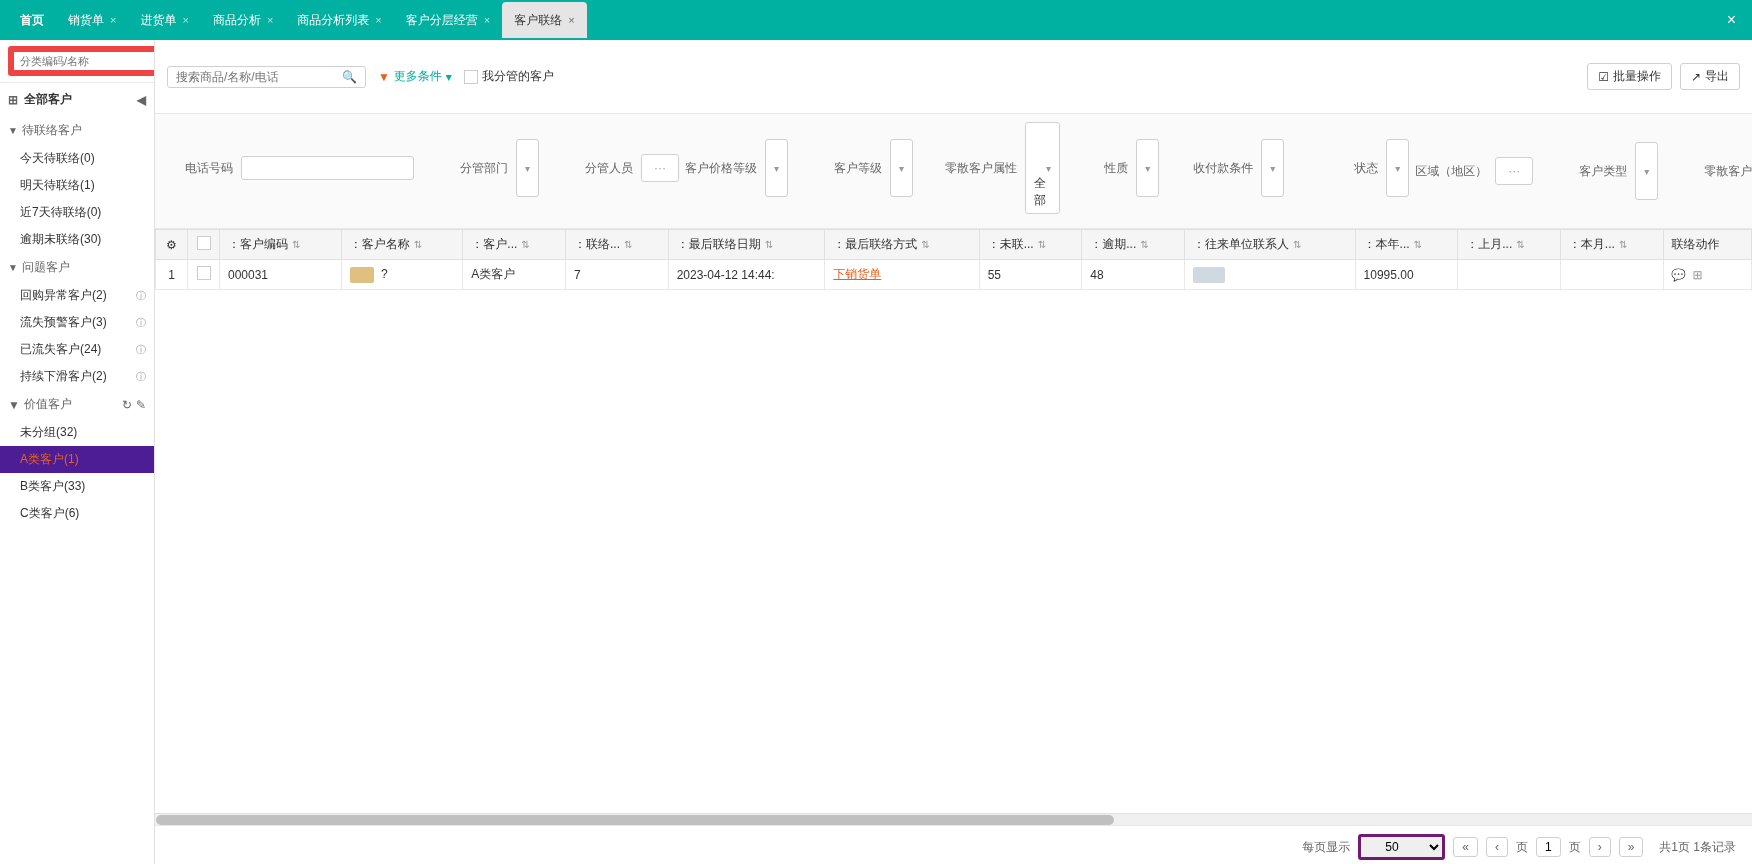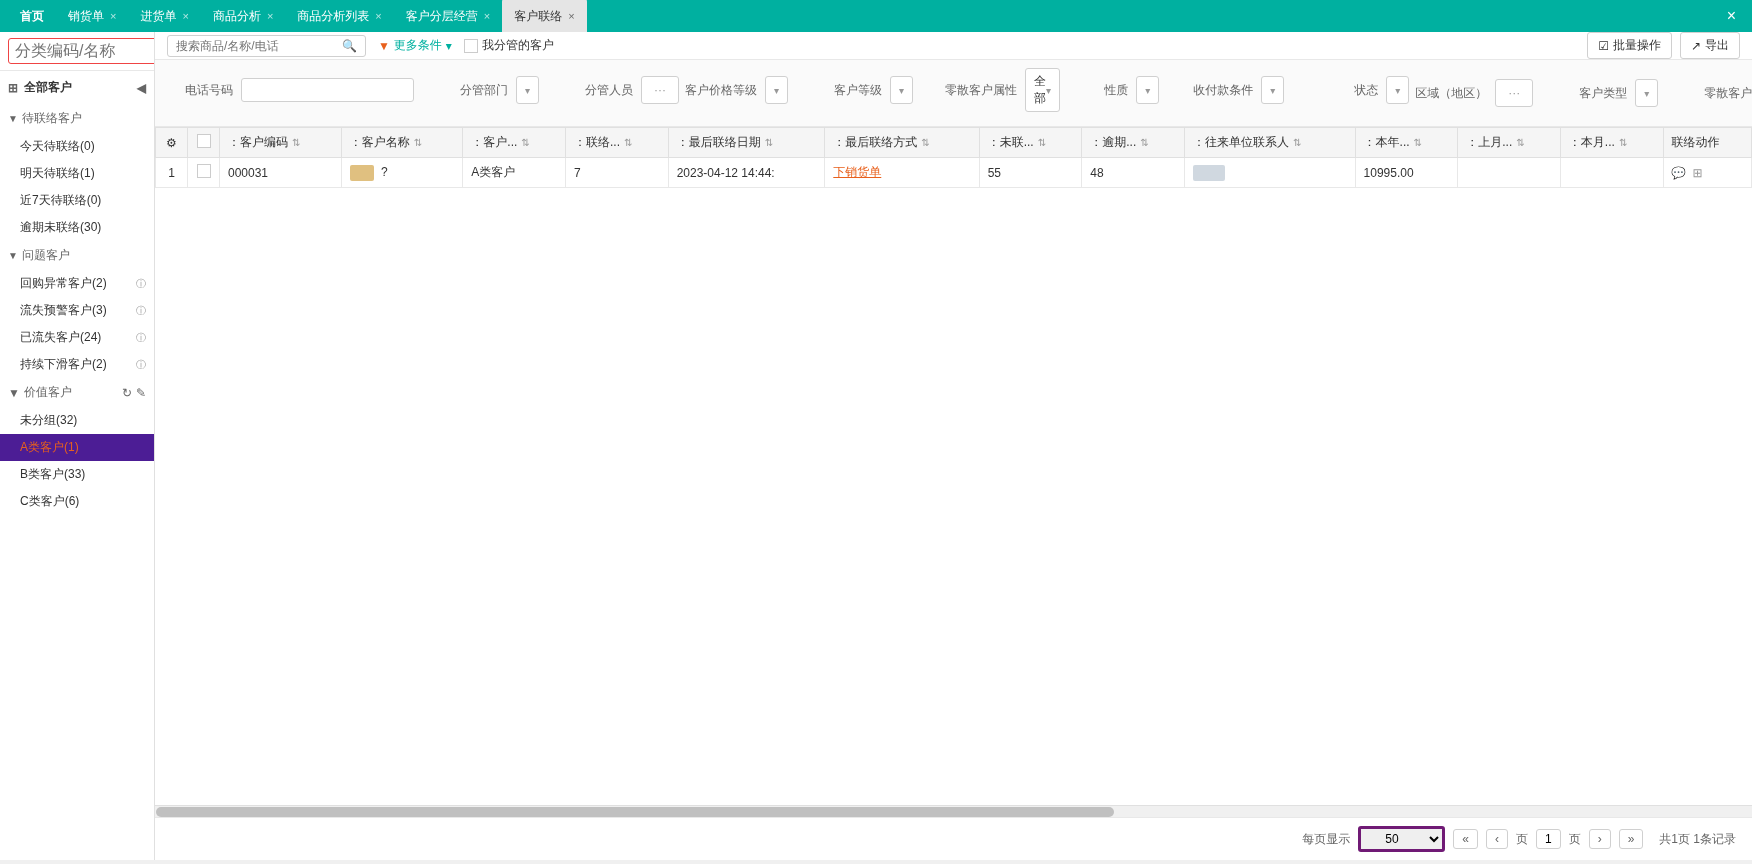--- a/index.html
+++ b/index.html
@@ -1,21 +1,21 @@
 <!DOCTYPE html>
 <html><head>
   <meta charset="utf-8">
   <style>
     * { box-sizing: border-box; margin: 0; padding: 0; font-family: 'Microsoft YaHei', Arial, sans-serif; font-size: 12px; }
     body { background: #f0f0f0; width: 1752px; height: 864px; overflow: hidden; }
 
     
     .top-nav {
       display: flex; align-items: center;
-      background: #00b0a0; height: 32px; padding: 0 8px;
+      background: #00b0a0; height: 40px; padding: 0 8px;
       color: white;
     }
     .nav-tab {
       display: flex; align-items: center; padding: 0 12px; height: 36px;
       cursor: pointer; font-size: 13px; color: white; white-space: nowrap;
     }
     .nav-tab.active { background: #e5e5e5; color: #333; border-radius: 4px 4px 0 0; }
     .nav-tab .close-x { margin-left: 6px; font-size: 11px; opacity: 0.7; }
     .nav-tab.home { font-weight: bold; }
     .nav-spacer { flex: 1; }
@@ -30,22 +30,22 @@
     .sidebar {
       width: 155px; background: white; border-right: 1px solid #e0e0e0;
       display: flex; flex-direction: column; overflow-y: auto;
       flex-shrink: 0;
     }
     .sidebar-search {
       display: flex; align-items: center; padding: 6px 8px;
       border-bottom: 1px solid #e8e8e8;
     }
     .sidebar-search input {
-      flex: 1; border: 1px solid #ef4444; border-radius: 3px; padding: 3px 6px;
-      font-size: 16px; outline: none; color: #999;
+      flex: 1; border: 6px solid #ef4444; border-radius: 3px; padding: 3px 6px;
+      font-size: 11px; outline: none; color: #999;
     }
 
     .sidebar-header {
       display: flex; align-items: center; padding: 8px 8px;
       font-weight: bold; color: #333; cursor: pointer;
     }
     .sidebar-header .grid-icon { margin-right: 6px; color: #666; }
     .sidebar-header .collapse-icon { margin-left: auto; color: #666; }
 
     .sidebar-section-title {
@@ -64,21 +64,21 @@
     }
     .sidebar-value-section .icons { margin-left: auto; display: flex; gap: 4px; }
 
     
     .content {
       flex: 1; display: flex; flex-direction: column; overflow: hidden;
     }
 
     
     .filter-bar {
-      background: white; padding: 0 12px; border-bottom: 1px solid #e8e8e8;
+      background: white; padding: 23px 12px; border-bottom: 1px solid #e8e8e8;
       display: flex; align-items: center; gap: 12px;
     }
     .filter-search {
       display: flex; align-items: center; border: 1px solid #d0d0d0;
       border-radius: 3px; padding: 3px 8px; gap: 6px;
     }
     .filter-search input { border: none; outline: none; font-size: 12px; color: #999; width: 160px; }
     .filter-more { display: flex; align-items: center; gap: 4px; color: #00b0a0; cursor: pointer; }
     .filter-checkbox { display: flex; align-items: center; gap: 4px; color: #333; cursor: pointer; }
     .filter-actions { margin-left: auto; display: flex; gap: 8px; align-items: center; }
@@ -165,21 +165,21 @@
     
     .row-actions { display: flex; gap: 6px; align-items: center; }
     .action-icon { color: #999; cursor: pointer; }
 
     .filter-dots { color: #999; cursor: pointer; padding: 0 4px; }
 
     
     .cb { width: 14px; height: 14px; border: 1px solid #ccc; display: inline-block; background: white; cursor: pointer; }
 
     .full-select { display: flex; align-items: center; justify-content: space-between; border: 1px solid #d0d0d0; border-radius: 3px; padding: 4px 8px; background: white; min-height: 28px; cursor: pointer; }
-    .full-select .text { color: #333; }
+    .full-select .text { color: #333; margin-top: 48px; }
     .full-select .arrow { color: #999; font-size: 10px; }
   </style>
 </head>
 <body>
 
 <div class="top-nav">
   <div class="nav-tab home">
     <span>首页</span>
   </div>
   <div class="nav-tab">

